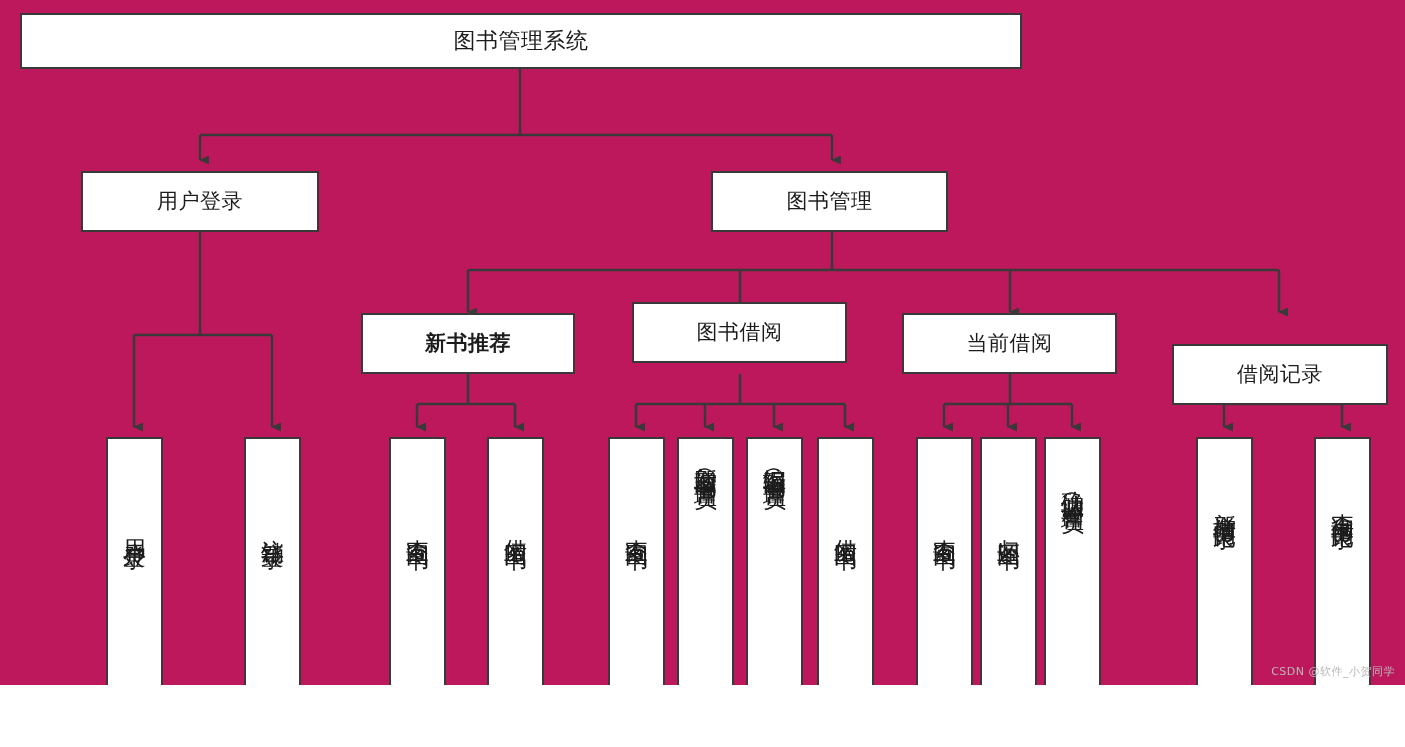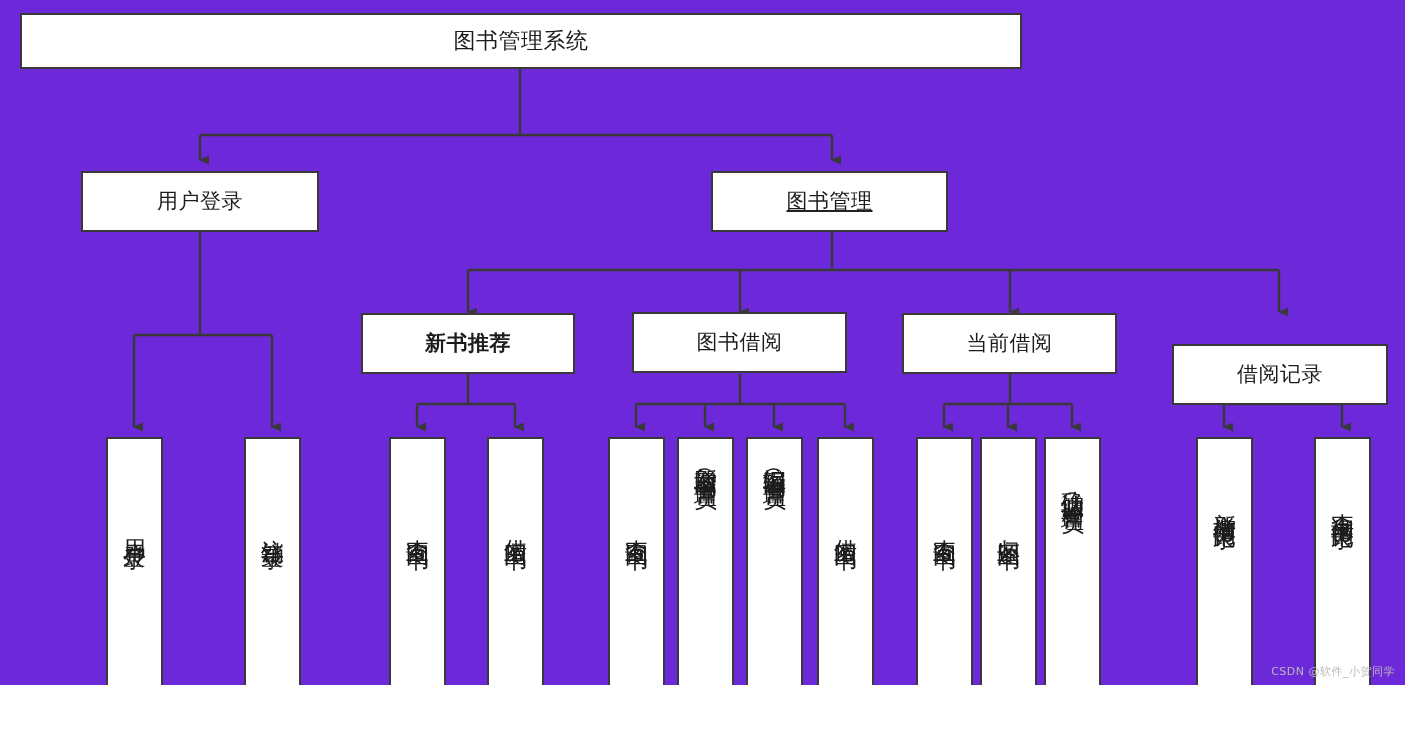--- a/index.html
+++ b/index.html
@@ -8,21 +8,21 @@
     padding: 0;
     background: #ffffff;
   }
   body {
     font-family: "DejaVu Sans", "Liberation Sans", sans-serif;
   }
   #canvas {
     position: relative;
     width: 1405px;
     height: 685px;
-    background: #6d28d9;
+    background: #be185d;
     overflow: hidden;
   }
   #connectors {
     position: absolute;
     left: 0;
     top: 0;
     width: 1405px;
     height: 747px;
     pointer-events: none;
   }
@@ -143,28 +143,28 @@
     </g>
   </svg>
 
   <div class="node horiz root" style="left:20px; top:13px; width:1002px; height:56px;">
     <span class="label">图书管理系统</span>
   </div>
 
   <div class="node horiz" style="left:81px; top:171px; width:238px; height:61px;">
     <span class="label">用户登录</span>
   </div>
-  <div class="node horiz" style="left:711px; top:171px; width:237px; height:61px;text-decoration:underline;">
+  <div class="node horiz" style="left:711px; top:171px; width:237px; height:61px;">
     <span class="label">图书管理</span>
   </div>
 
   <div class="node horiz" style="left:361px; top:313px; width:214px; height:61px;font-weight:bold;">
     <span class="label">新书推荐</span>
   </div>
-  <div class="node horiz" style="left:632px; top:312px; width:215px; height:61px;">
+  <div class="node horiz" style="left:632px; top:302px; width:215px; height:61px;">
     <span class="label">图书借阅</span>
   </div>
   <div class="node horiz" style="left:902px; top:313px; width:215px; height:61px;">
     <span class="label">当前借阅</span>
   </div>
   <div class="node horiz" style="left:1172px; top:313px; width:216px; height:61px;margin-top:31px;">
     <span class="label">借阅记录</span>
   </div>
 
   <div class="node vert mid" style="left:106px; top:437px; width:57px; height:298px;">

